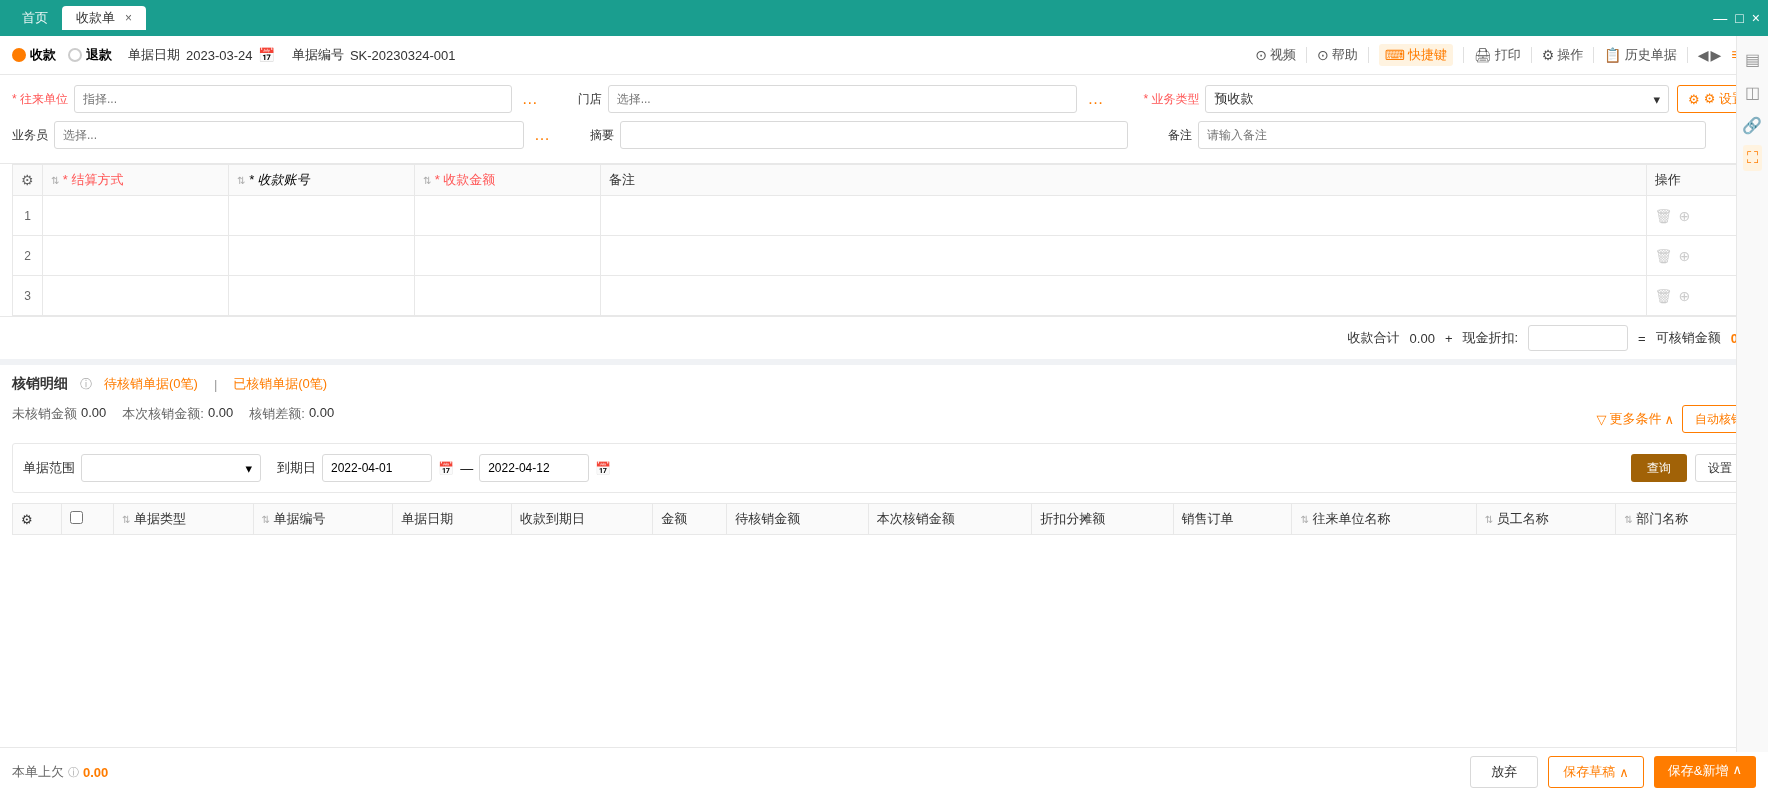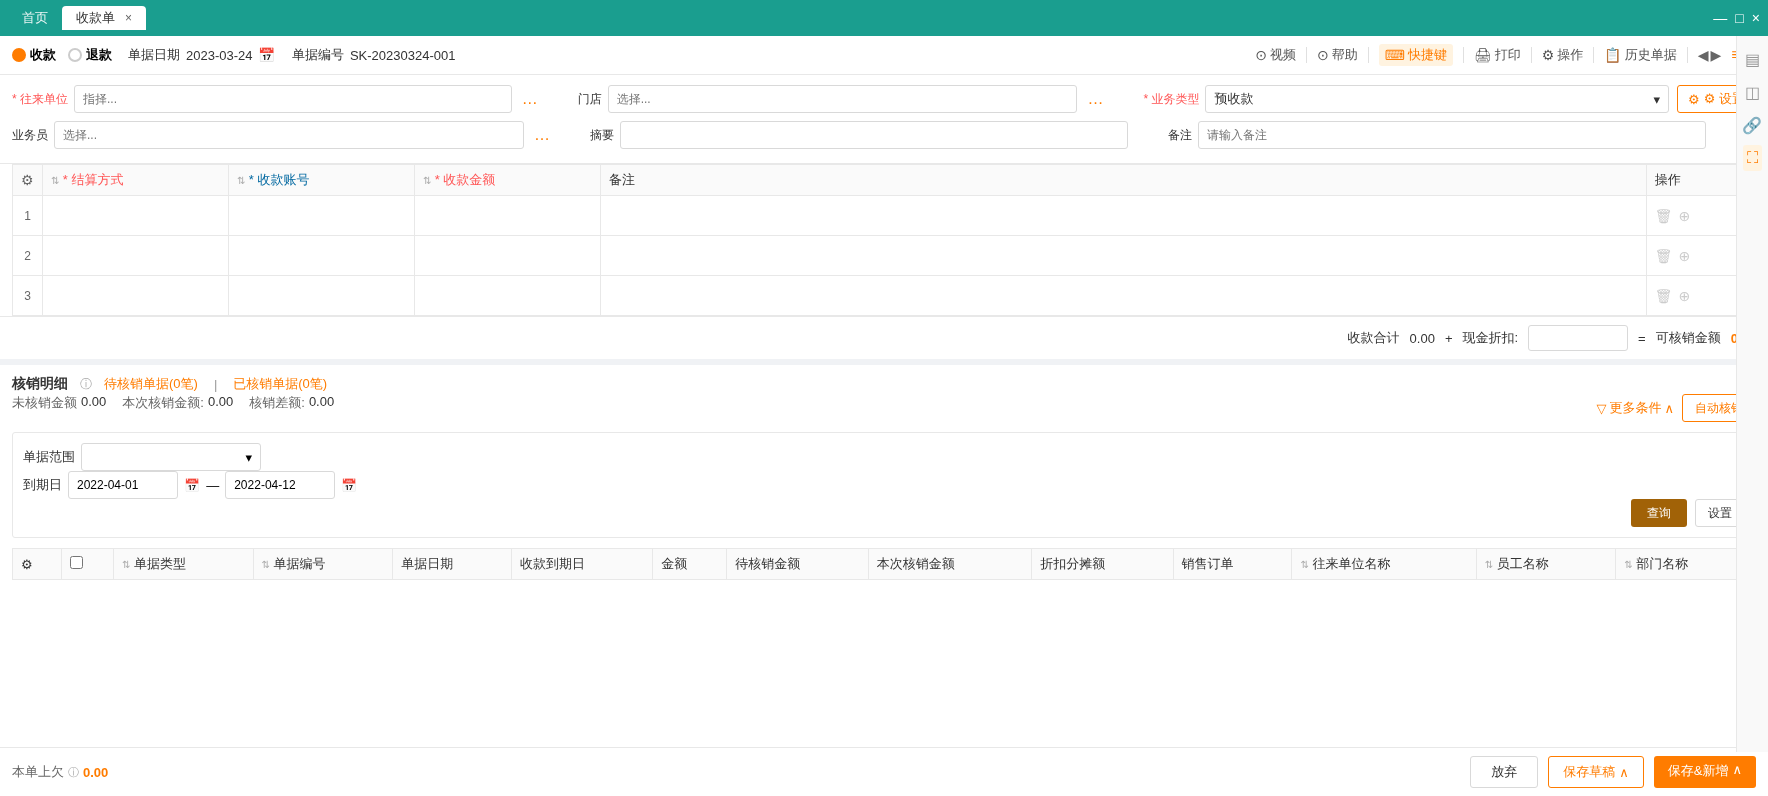--- a/index.html
+++ b/index.html
@@ -159,21 +159,21 @@
     
     .verify-section {
       background: #fff;
       border-top: 6px solid #f0f2f5;
       padding: 10px 12px;
       flex: 1;
       display: flex;
       flex-direction: column;
       overflow: hidden;
     }
-    .verify-header { display: flex; align-items: center; gap: 12px; margin-bottom: 1px; }
+    .verify-header { display: flex; align-items: center; gap: 12px; margin-bottom: 12px; }
     .verify-title { font-size: 14px; font-weight: bold; color: #333; }
     .verify-info-icon { color: #aaa; font-size: 12px; cursor: pointer; }
     .verify-tab { color: #ff7c00; cursor: pointer; font-size: 12px; }
     .verify-stats { display: flex; align-items: center; gap: 16px; margin-bottom: 10px; font-size: 12px; color: #666; }
     .verify-stats-item { display: flex; gap: 4px; }
     .verify-stats-val { color: #333; }
     .verify-actions { margin-left: auto; display: flex; align-items: center; gap: 8px; }
     .filter-btn { color: #ff7c00; cursor: pointer; font-size: 12px; display: flex; align-items: center; gap: 3px; }
     .auto-verify-btn {
       background: #fff;
@@ -182,27 +182,26 @@
       color: #ff7c00;
       padding: 4px 12px;
       cursor: pointer;
       font-size: 12px;
       height: 28px;
     }
 
     
     .filter-row {
       display: flex;
-      align-items: flex-start;
-      gap: 0;
+      align-items: flex-end;
+      gap: 16px;
       margin-bottom: 10px;
       padding: 10px;
       border: 1px solid #e8e8e8;
       border-radius: 3px;
-      flex-direction: column;
     }
     .filter-field { display: flex; align-items: center; gap: 6px; font-size: 12px; }
     .filter-label { color: #333; white-space: nowrap; }
     .filter-select {
       border: 1px solid #d9d9d9;
       border-radius: 3px;
       padding: 3px 8px;
       width: 180px;
       height: 28px;
       display: flex;
@@ -452,21 +451,21 @@
           <tr>
             <th class="gear-th">
               <span class="col-settings">⚙</span>
             </th>
             <th>
               <span class="col-sort">⇅</span>
               <span class="required" style="color:#f55;">* 结算方式</span>
             </th>
             <th>
               <span class="col-sort">⇅</span>
-              <span class="required" style="color:#0369a1;">* 收款账号</span>
+              <span class="required" style="color:#000000;font-style:italic;">* 收款账号</span>
             </th>
             <th>
               <span class="col-sort">⇅</span>
               <span class="required" style="color:#f55;">* 收款金额</span>
             </th>
             <th style="width:60%;">
               <span>备注</span>
             </th>
             <th>
               <span>操作</span>

